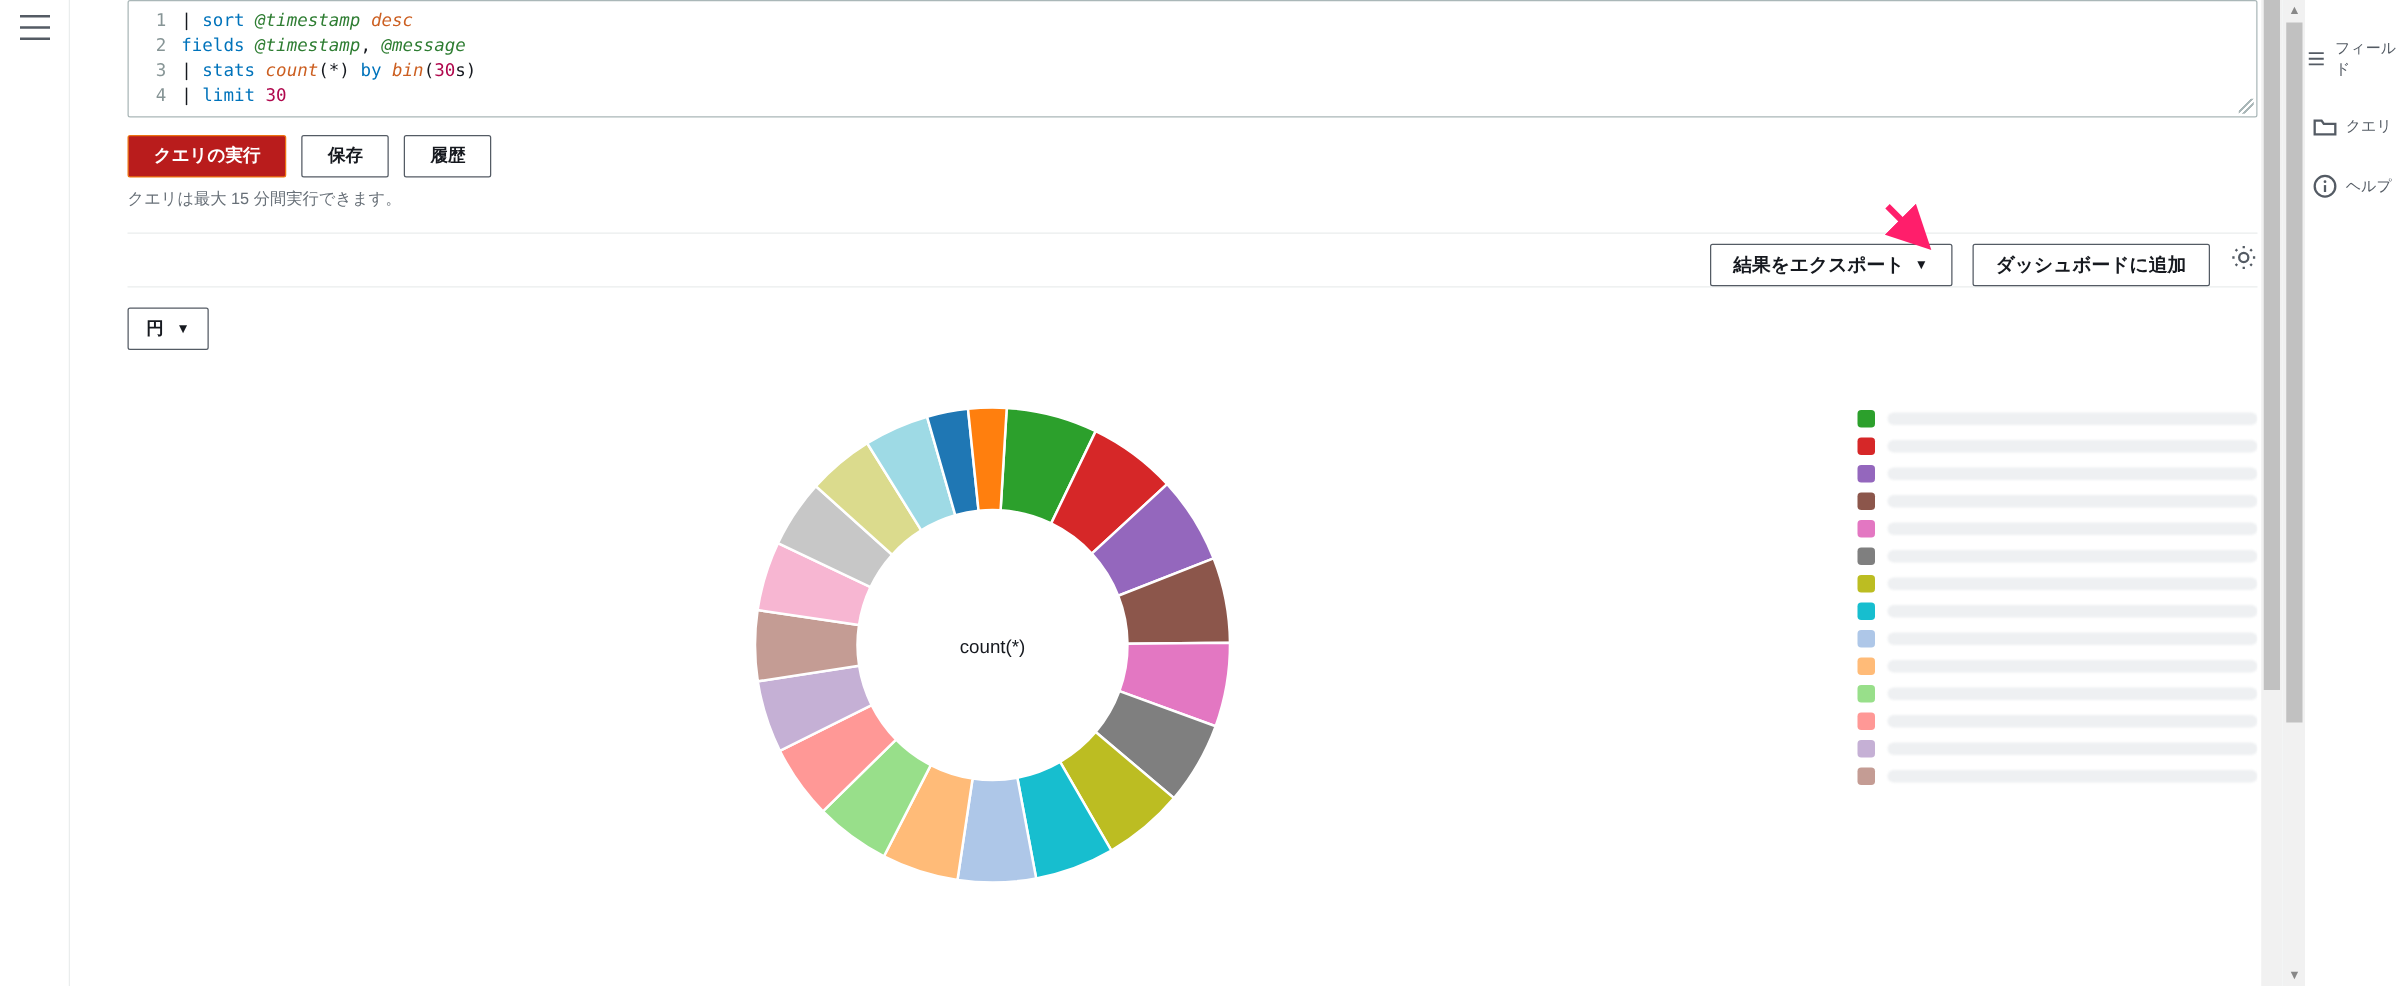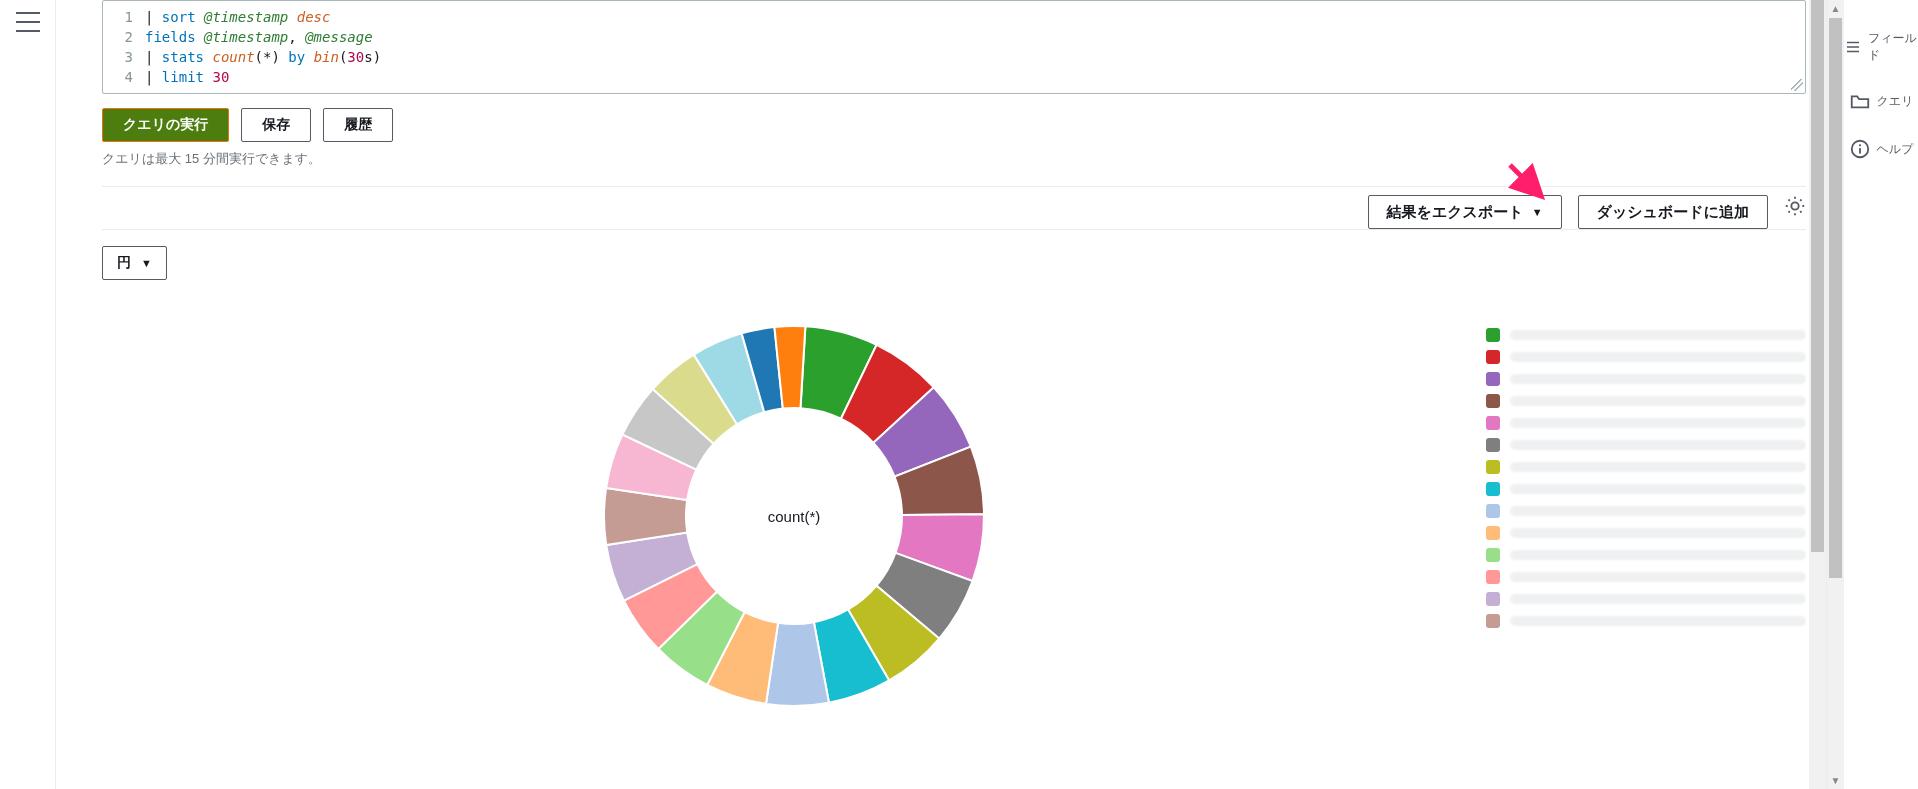--- a/index.html
+++ b/index.html
@@ -95,21 +95,21 @@
   padding:0 20px;
   border:1px solid #545b64;
   background:#fff;
   color:#16191f;
   font-size:14px;
   cursor:pointer;
   border-radius:2px;
   font-weight:700;
 }
 .btn-primary {
-  background:#4d7c0f;
+  background:#b91c1c;
   border-color:#ec7211;
   color:#fff;
 }
 .hint {
   font-size:13px;
   color:#687078;
   margin-top:8px;
 }
 .divider {
   margin-top:18px;

